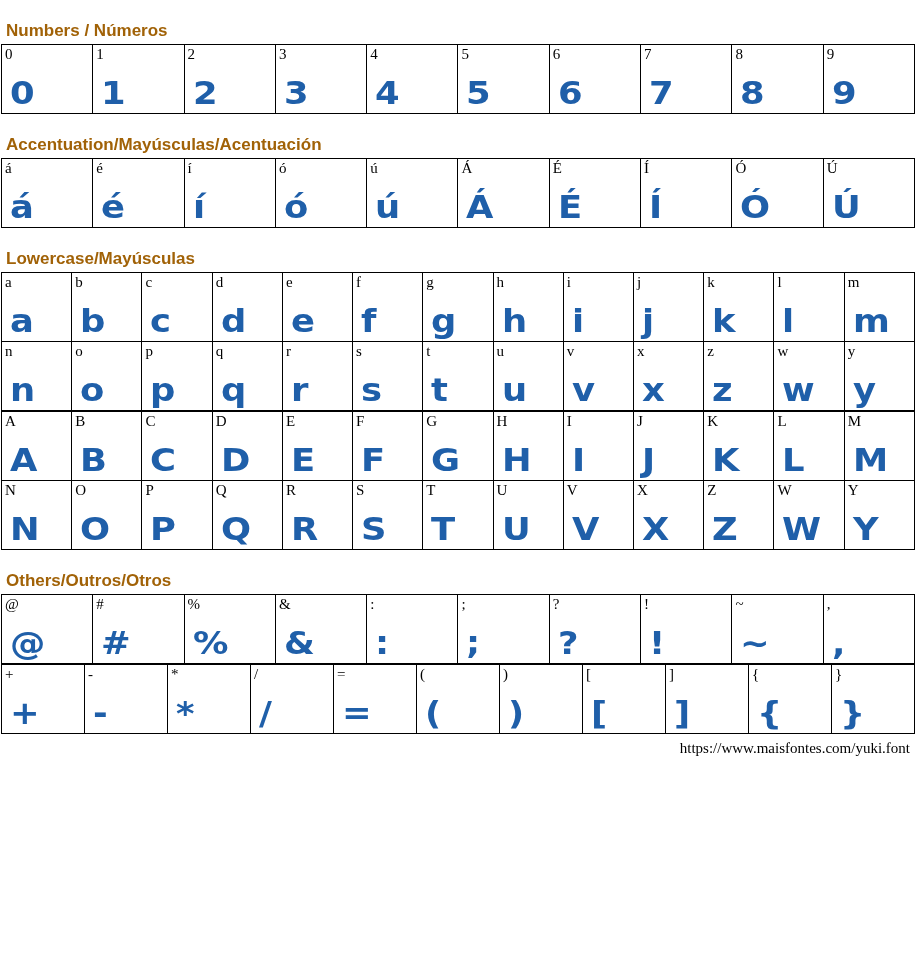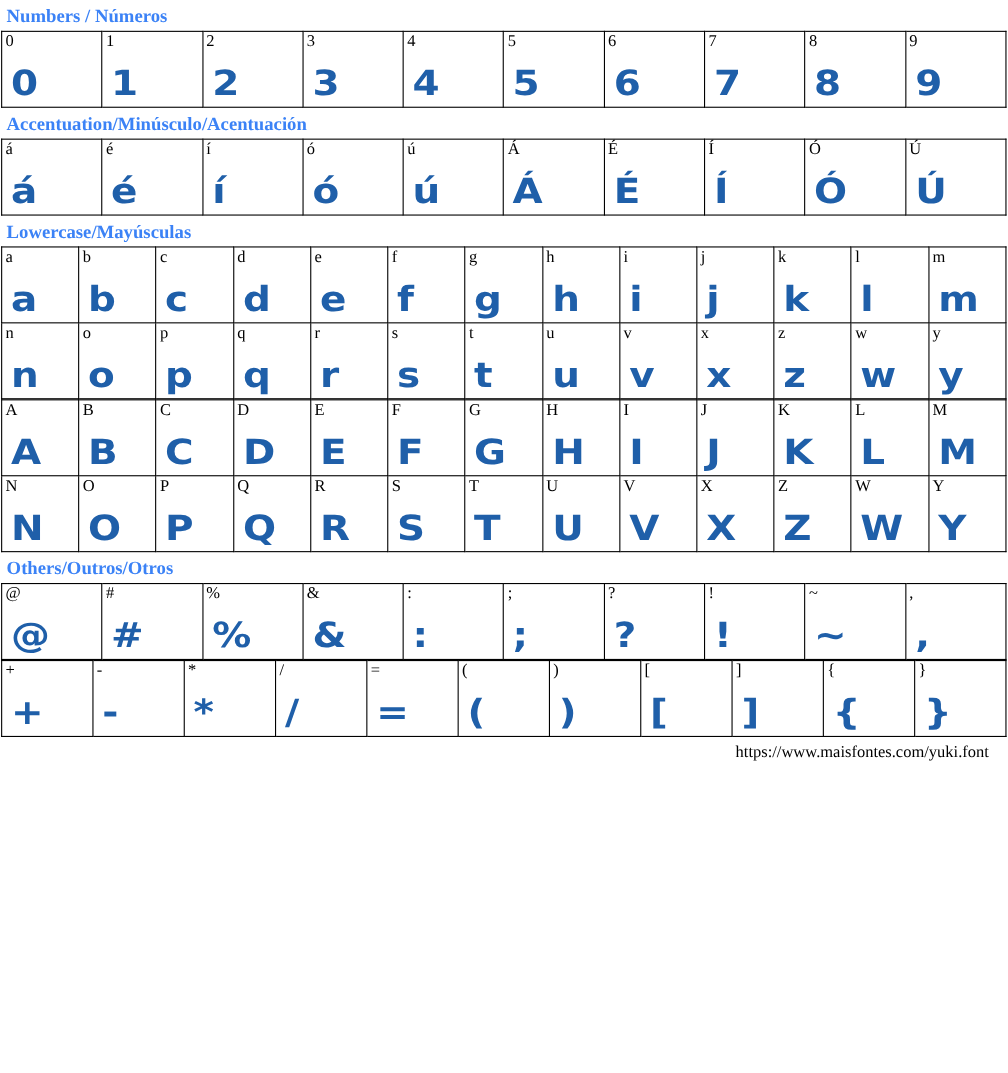--- a/index.html
+++ b/index.html
@@ -12,26 +12,26 @@
     height: 975px;
     font-family: "Liberation Serif", serif;
     color: #000000;
     overflow: hidden;
   }
   .page {
     width: 916px;
     position: relative;
   }
   .section-title {
-    font-family: Liberation Serif, serif;
+    font-family: Liberation Sans, sans-serif;
     font-weight: bold;
     font-size: 17px;
     line-height: 1;
-    padding: 6px 0 5px 6px;
-    color: #3b82f6;
+    padding: 22px 0 5px 6px;
+    color: #a16207;
   }
   table.glyphs {
     border-collapse: collapse;
     width: 914px;
     margin: 0 0 0 1px;
     table-layout: fixed;
   }
   table.glyphs td {
     border: 1px solid #000000;
     padding: 0;
@@ -74,21 +74,21 @@
   .glyph span {
     transform: scaleX(1.18) scaleY(1.05);
     transform-origin: left bottom;
     display: inline-block;
     filter: blur(0.2px);
   }
   .footer {
     text-align: right;
     font-family: "Liberation Serif", serif;
     font-size: 15px;
-    padding: 6px 17px 0 0;
+    padding: 6px 6px 0 0;
     color: #000000;
   }
 </style>
 </head>
 <body>
 
 <div class="page">
 
   <div class="section-title">Numbers / Números</div>
   <table class="glyphs">
@@ -171,21 +171,21 @@
               <div class="label">9</div>
               <div class="glyph">
                 <span>9</span>
               </div>
             </div>
           </td>
     </tr>
   </tbody>
     </table>
 
-  <div class="section-title">Accentuation/Minúsculo/Acentuación</div>
+  <div class="section-title">Accentuation/Mayúsculas/Acentuación</div>
   <table class="glyphs">
     <tbody>
         <tr>
       <td>
             <div class="cellwrap">
               <div class="label">á</div>
               <div class="glyph">
                 <span>á</span>
               </div>
             </div>

